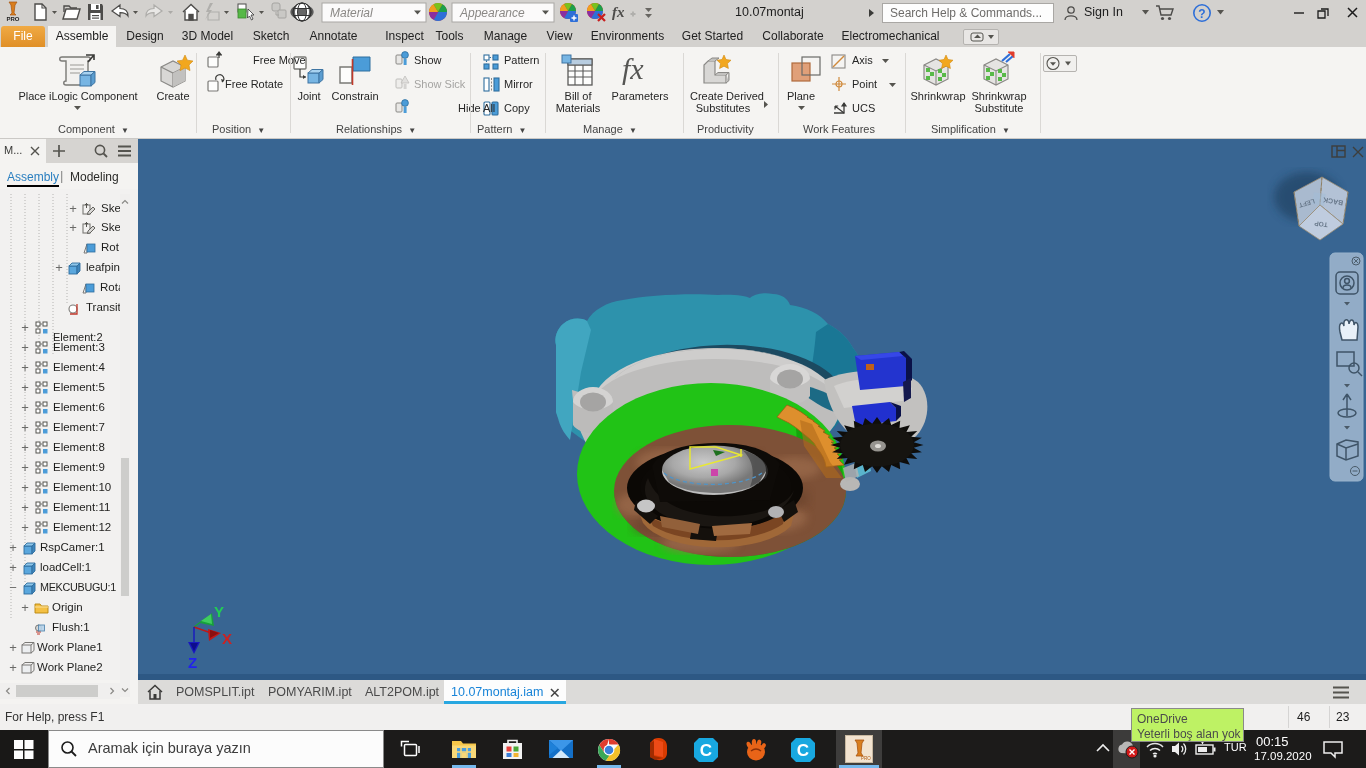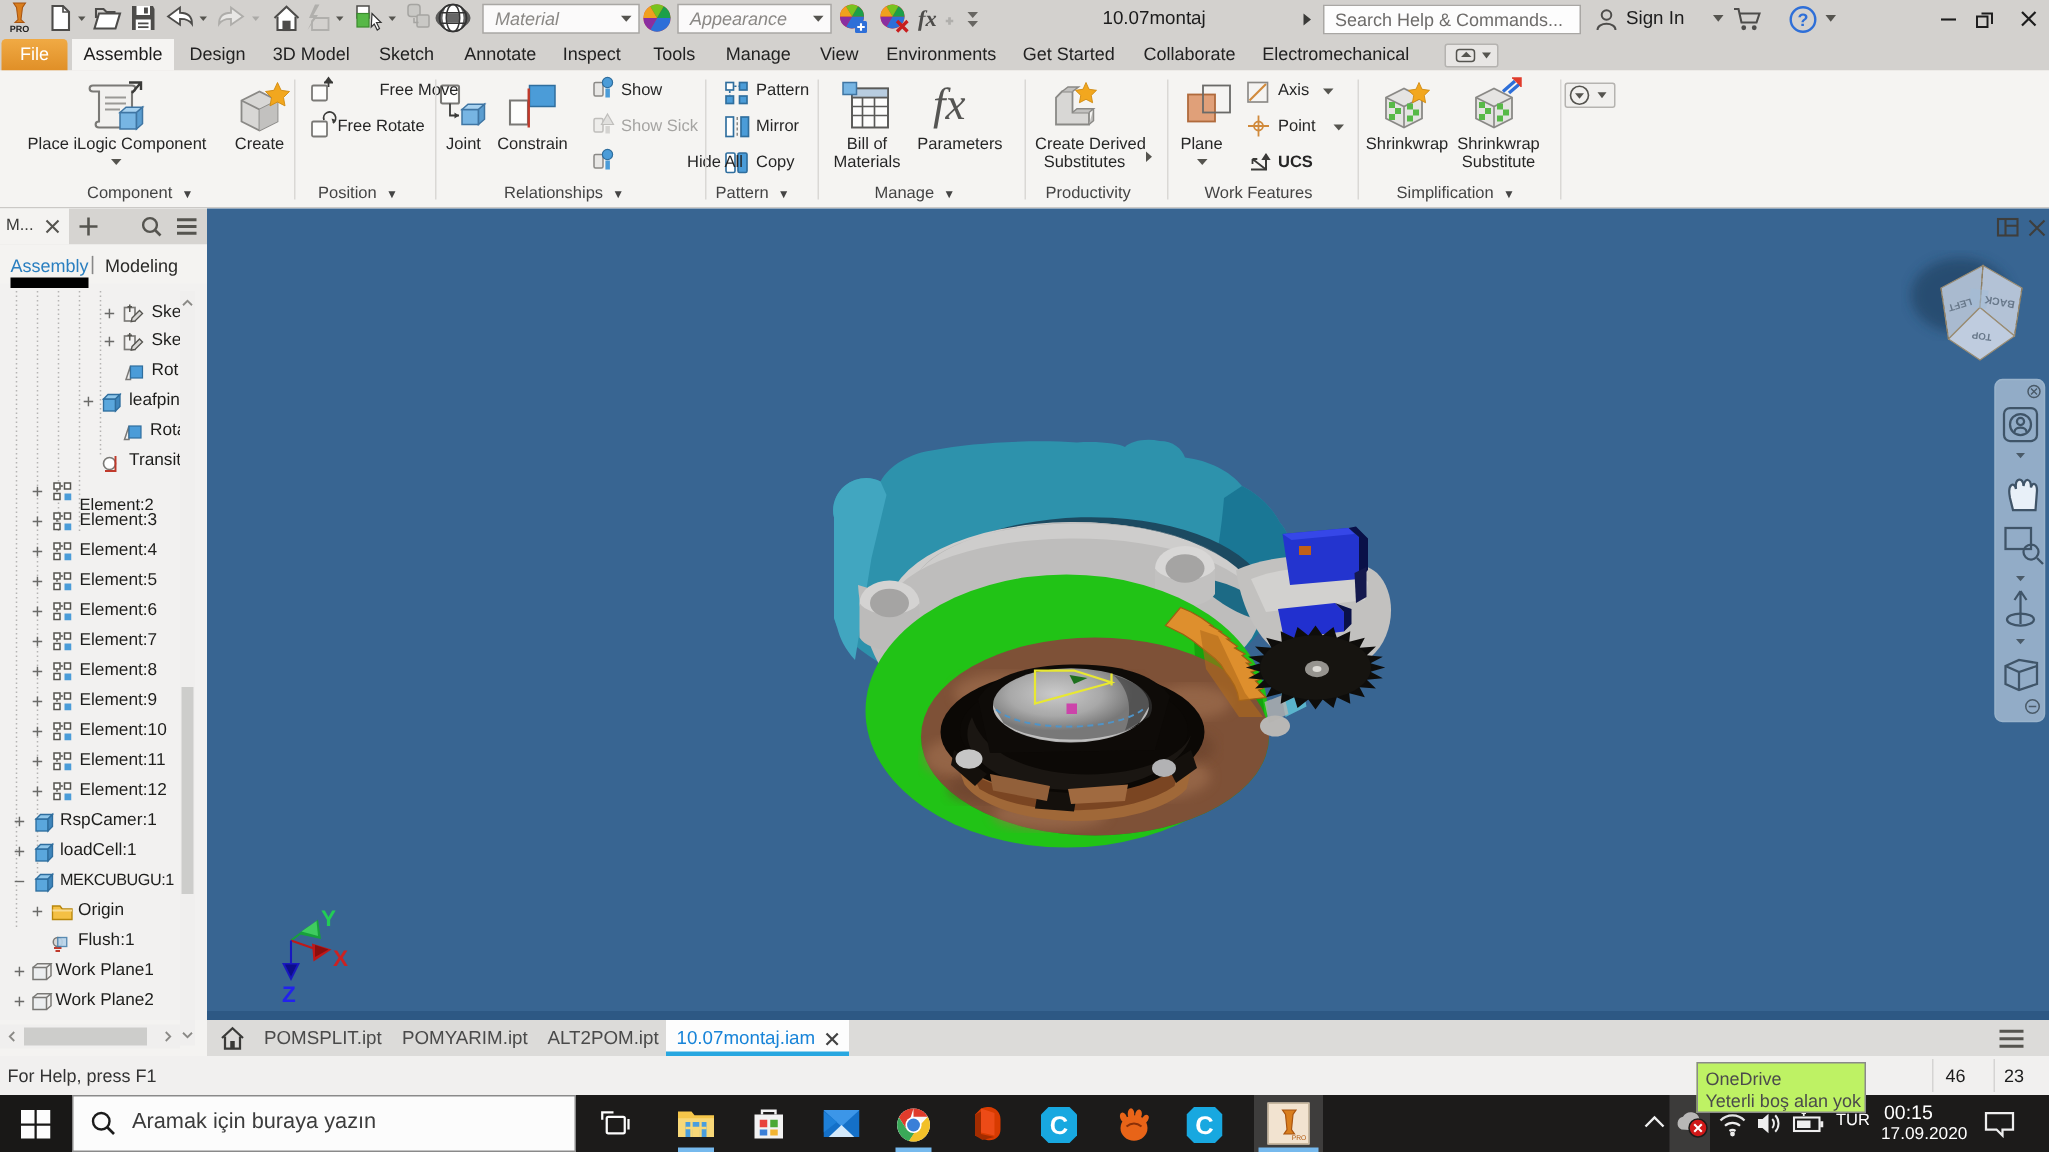--- a/index.html
+++ b/index.html
@@ -161,21 +161,21 @@
  <path d="M58 8 L67 17 M67 8 L58 17" stroke="#1c1c1c" stroke-width="1.5"></path>
 </svg>
 </div>
   <div id="tabrow">
       <div class="rtab" style="left:1px;width:44px;background:linear-gradient(#f0aa44,#e08f27);color:#fff;border-radius:3px 3px 0 0;">File</div>
 <div class="rtab" style="left:48px;width:68px;background:#f5f4f2;color:#1c1c1c;">Assemble</div>
 <div class="rtab" style="left:121px;width:48px;">Design</div>
 <div class="rtab" style="left:174px;width:67px;">3D Model</div>
 <div class="rtab" style="left:246px;width:50px;">Sketch</div>
 <div class="rtab" style="left:302px;width:63px;">Annotate</div>
-<div class="rtab" style="left:368px;width:53px;">Inspect</div>
+<div class="rtab" style="left:378px;width:53px;">Inspect</div>
 <div class="rtab" style="left:429px;width:41px;">Tools</div>
 <div class="rtab" style="left:476px;width:59px;">Manage</div>
 <div class="rtab" style="left:542px;width:35px;">View</div>
 <div class="rtab" style="left:582px;width:91px;">Environments</div>
 <div class="rtab" style="left:678px;width:69px;">Get Started</div>
 <div class="rtab" style="left:757px;width:72px;">Collaborate</div>
 <div class="rtab" style="left:836px;width:109px;">Electromechanical</div>
 <div class="abs" style="left:963px;top:3px;width:36px;height:16px;background:#e8e6e4;border:1px solid #b5b3b0;border-radius:2px;"><svg width="34" height="14">
           <rect x="7" y="3" width="12" height="8" rx="2" fill="none" stroke="#55544f"></rect>
           <path d="M10 8 l3.5 -3.5 l3.5 3.5 z" fill="#55544f"></path>
@@ -348,21 +348,21 @@
         <path d="M2 2 l7 0 l-3.5 4 z" fill="#55544f"></path>
       </svg>
 <div class="btext" style="left:852px;top:7px;">Axis</div>
 <svg class="abs" style="left:880px;top:10px" width="12" height="8">
         <path d="M2 2 l7 0 l-3.5 4 z" fill="#55544f"></path>
       </svg>
 <div class="btext" style="left:852px;top:31px;">Point</div>
 <svg class="abs" style="left:887px;top:34px" width="12" height="8">
         <path d="M2 2 l7 0 l-3.5 4 z" fill="#55544f"></path>
       </svg>
-<div class="btext" style="left:852px;top:55px;font-weight:bold;">UCS</div>
+<div class="btext" style="left:852px;top:55px;">UCS</div>
 <div class="btext" style="left:904px;top:43px;width:68px;">Shrinkwrap</div>
 <div class="btext" style="left:964px;top:43px;width:70px;">Shrinkwrap<br>Substitute</div>
 
 <div class="abs" style="left:1043px;top:8px;width:34px;height:17px;background:#f1f0ee;border:1px solid #b5b3b0;border-radius:2px;">
 <svg width="32" height="15">
           <circle cx="9" cy="7.5" r="6" fill="none" stroke="#55544f" stroke-width="1.1"></circle>
           <path d="M6 6.2 l6 0 l-3 3.6 z" fill="#55544f"></path>
           <path d="M21 5.5 l6 0 l-3 4 z" fill="#55544f"></path>
         </svg></div>
 
@@ -582,21 +582,21 @@
           <path d="M7 1 L7 13 M1 7 L13 7" stroke="#55544f" stroke-width="1.7"></path>
         </svg>
         <svg class="abs" style="left:93px;top:4px" width="16" height="16">
           <circle cx="7" cy="7" r="4.6" fill="none" stroke="#55544f" stroke-width="1.6"></circle>
           <path d="M10.5 10.5 L14 14" stroke="#55544f" stroke-width="1.8"></path>
         </svg>
         <svg class="abs" style="left:117px;top:5px" width="15" height="14">
           <path d="M1 2.5 L14 2.5 M1 7 L14 7 M1 11.5 L14 11.5" stroke="#55544f" stroke-width="1.9"></path>
         </svg>
         <div class="abs" style="left:0;top:24px;width:138px;height:26px;background:#f4f3f1;"></div>
-        <span class="abs" style="left:7px;top:31px;font-size:12px;color:#2a7fc0;border-bottom:7px solid #000000;padding-bottom:1px;">Assembly</span>
+        <span class="abs" style="left:7px;top:31px;font-size:12px;color:#2a7fc0;border-bottom:2px solid #000000;padding-bottom:1px;">Assembly</span>
         <span class="abs" style="left:60px;top:29px;font-size:13px;color:#888;">|</span>
         <span class="abs" style="left:70px;top:31px;font-size:12px;color:#2a2a28;">Modeling</span>
         <svg class="abs" style="left:0;top:55px" width="120" height="430">
           <path d="M11 0 L11 425" stroke="#b5b4b2" stroke-width="1" stroke-dasharray="1 2" fill="none"></path>
           <path d="M25 0 L25 390" stroke="#b5b4b2" stroke-width="1" stroke-dasharray="1 2" fill="none"></path>
           <path d="M39 0 L39 160" stroke="#b5b4b2" stroke-width="1" stroke-dasharray="1 2" fill="none"></path>
           <path d="M53 0 L53 160" stroke="#b5b4b2" stroke-width="1" stroke-dasharray="1 2" fill="none"></path>
           <path d="M67 0 L67 110" stroke="#b5b4b2" stroke-width="1" stroke-dasharray="1 2" fill="none"></path>
         </svg>
         <div class="abs" style="left:0;top:0;width:120px;height:541px;overflow:hidden;">

